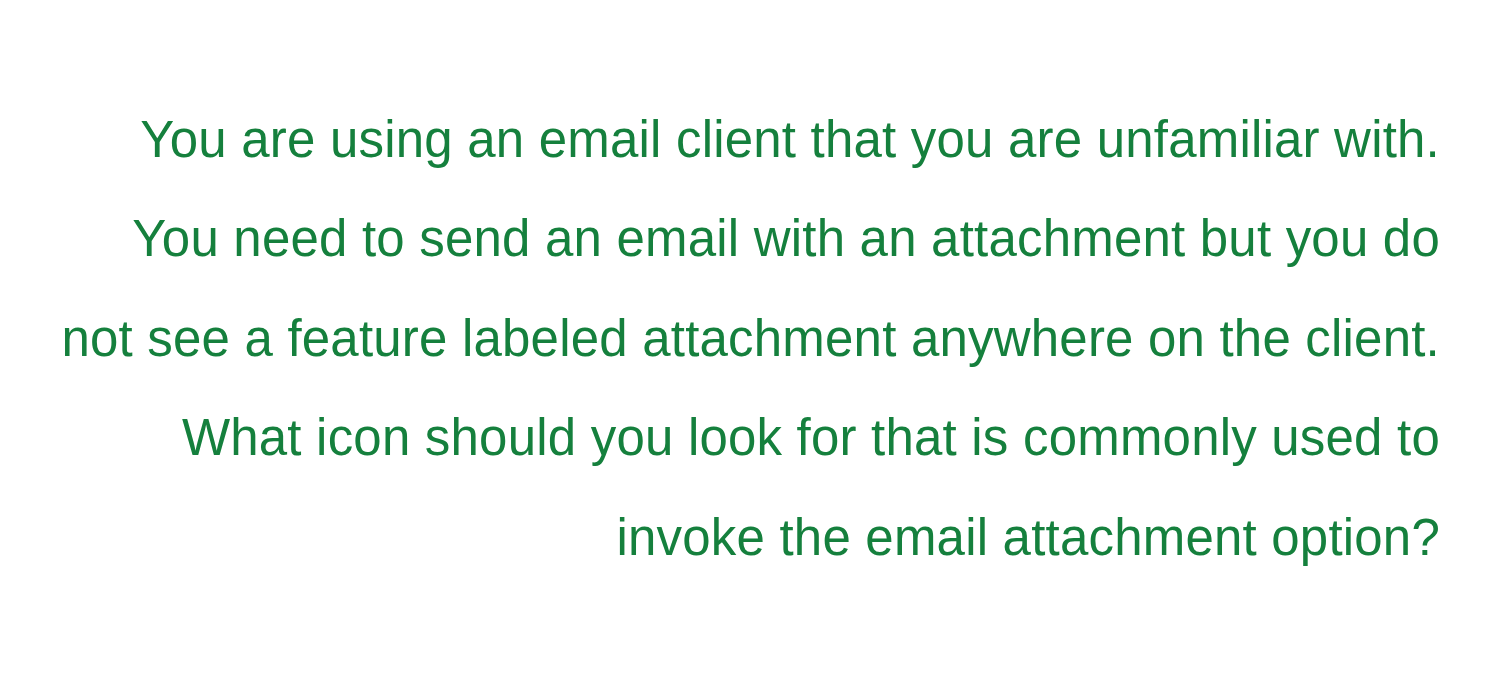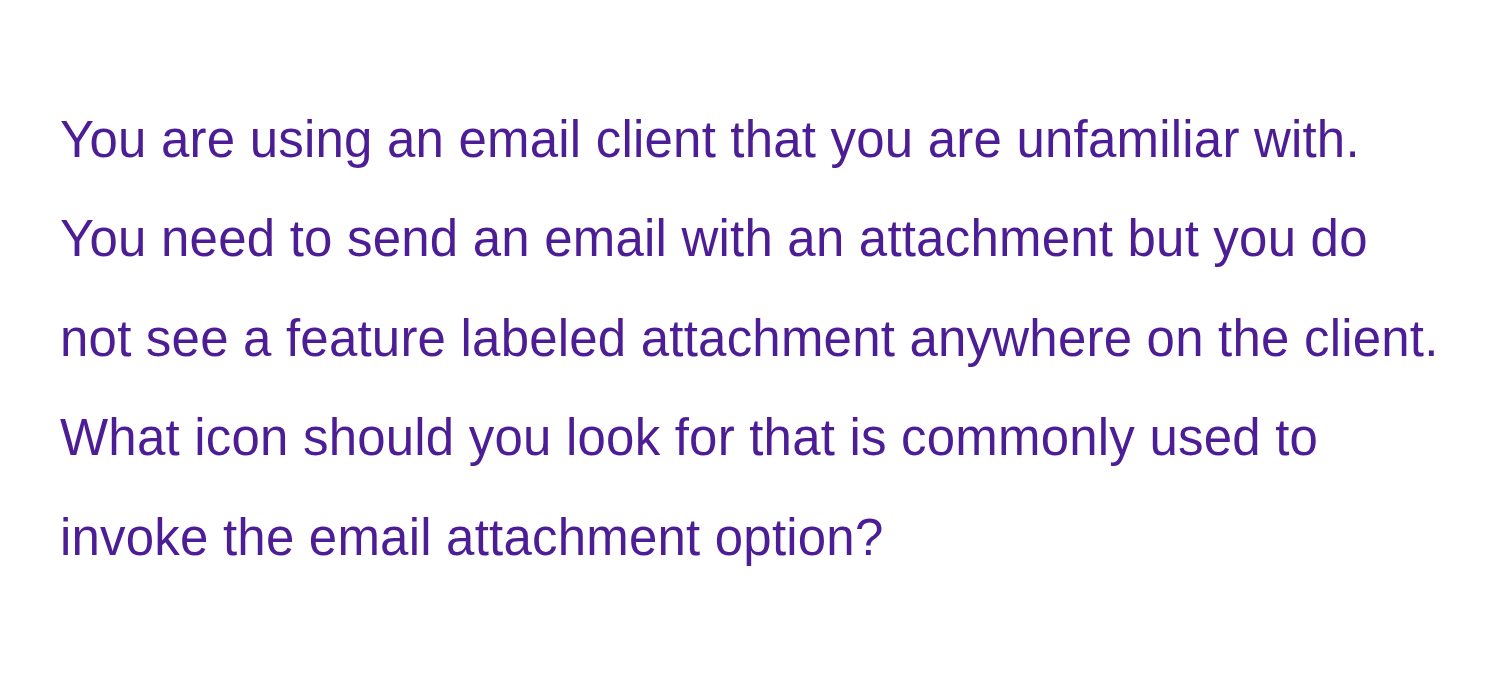--- a/index.html
+++ b/index.html
@@ -11,21 +11,22 @@
       width: 1500px;
       height: 688px;
       background: #ffffff;
       font-family: -apple-system, BlinkMacSystemFont, "Segoe UI", Helvetica, Arial, sans-serif;
       padding: 90px 60px 60px 60px;
       overflow: hidden;
     }
     .question-text {
       font-size: 51px;
       line-height: 1.95;
-      color: #4c1d95;
+      color: #15803d;
       font-weight: 400;
       letter-spacing: 0.2px;
+      text-align: right;
     }
   </style>
 </head>
 <body>
 
 <p class="question-text">You are using an email client that you are unfamiliar with. You need to send an email with an attachment but you do not see a feature labeled attachment anywhere on the client. What icon should you look for that is commonly used to invoke the email attachment option?</p>
 
 </body></html>

